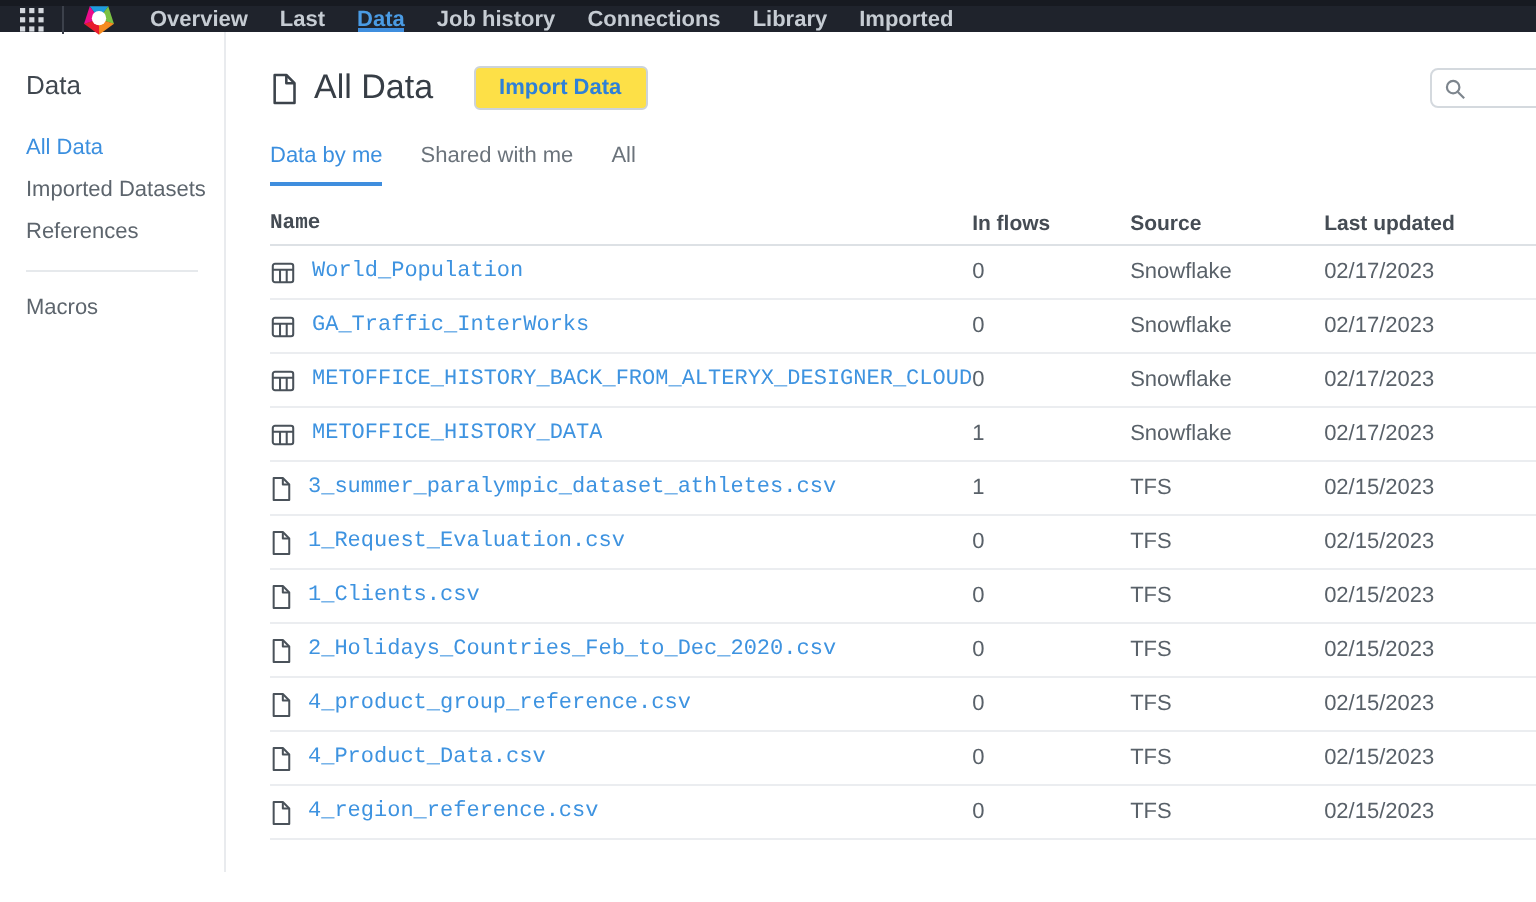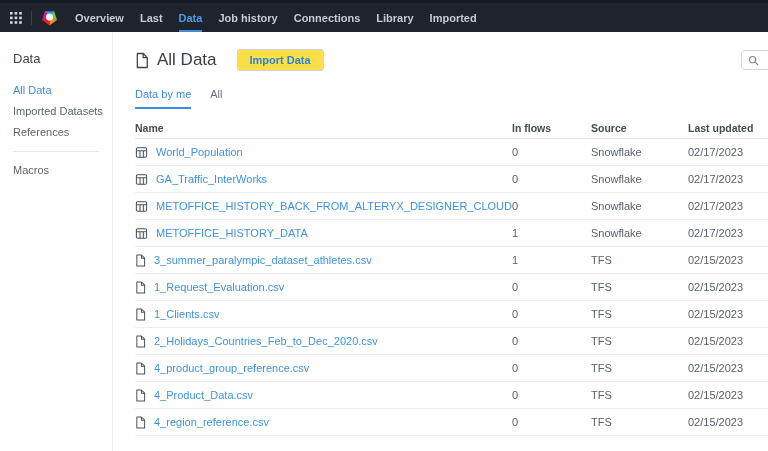--- a/index.html
+++ b/index.html
@@ -1,20 +1,20 @@
 <!DOCTYPE html>
 <html><head>
 <meta charset="utf-8">
 <style>
   * { margin:0; padding:0; box-sizing:border-box; }
   html,body { width:768px; height:451px; overflow:hidden; background:#fff;
               font-family:"Liberation Sans", sans-serif; }
 
   
-  .navbar { height:32px; background:#1f232c; border-top:3px solid #171a21;
+  .navbar { height:16px; background:#1f232c; border-top:3px solid #171a21;
             display:flex; align-items:stretch; padding:0 10px; }
   .nav-left { display:flex; align-items:center; }
   .grid-btn { display:flex; align-items:center; margin-right:9px; cursor:pointer; }
   .nav-divider { width:1px; height:14px; background:#3c414b; align-self:center; margin-right:9px; }
   .logo { display:flex; align-items:center; margin-right:17px; cursor:pointer; }
   .nav-items { display:flex; align-items:stretch; gap:16px; }
   .nav-item { display:flex; align-items:center; font-size:11px; font-weight:bold;
               color:#c6ccd3; border-bottom:2px solid transparent; padding-top:2px; cursor:pointer; }
   .nav-item.active { color:#4a9be4; border-bottom-color:#3f8ede; }
 
@@ -43,21 +43,21 @@
   .tabs { display:flex; gap:19px; margin-top:16px; }
   .tab { font-size:11px; color:#6b737b; padding-bottom:7px; border-bottom:2px solid transparent; cursor:pointer; }
   .tab.active { color:#3b8fdf; border-bottom-color:#3f8ede; }
 
   
   .table { margin-top:8px; }
   .thead { display:flex; align-items:center; height:22px; border-bottom:1px solid #dde1e5;
            font-size:10.5px; font-weight:bold; color:#454c54; }
   .trow { display:flex; align-items:center; height:27px; border-bottom:1px solid #ebedf0;
           font-size:11px; color:#596169; }
-  .col-name { flex:1; min-width:0; display:flex; align-items:center; white-space:nowrap; }
+  .col-name { flex:1; min-width:0; display:flex; align-items:center; white-space:nowrap;font-family:Liberation Mono, monospace; }
   .col-flows { width:79px; flex-shrink:0; }
   .col-source { width:97px; flex-shrink:0; }
   .col-updated { width:131px; flex-shrink:0; display:flex; align-items:center; gap:5px; }
   .row-icon { display:flex; margin-right:8px; flex-shrink:0; }
   .dataset-link { color:#3e93e0; text-decoration:none; cursor:pointer; overflow:hidden; text-overflow:ellipsis; }
 </style>
 </head>
 <body>
 
 <div class="navbar">
@@ -132,20 +132,21 @@
             <circle cx="5" cy="5" r="3.4"></circle>
               <path d="M7.6 7.6L11 11"></path>
           </svg>
         </span>
 
       </div>
     </div>
 
     <div class="tabs" id="tabs">
         <div class="tab active">Data by me</div>
+        <div class="tab">Shared with me</div>
         <div class="tab">All</div>
       </div>
 
     <div class="table">
       <div class="thead" id="thead">
           <div class="col-name">
             <span>Name</span>
           </div>
           <div class="col-flows"><span>In flows</span></div>
           <div class="col-source"><span>Source</span></div>

